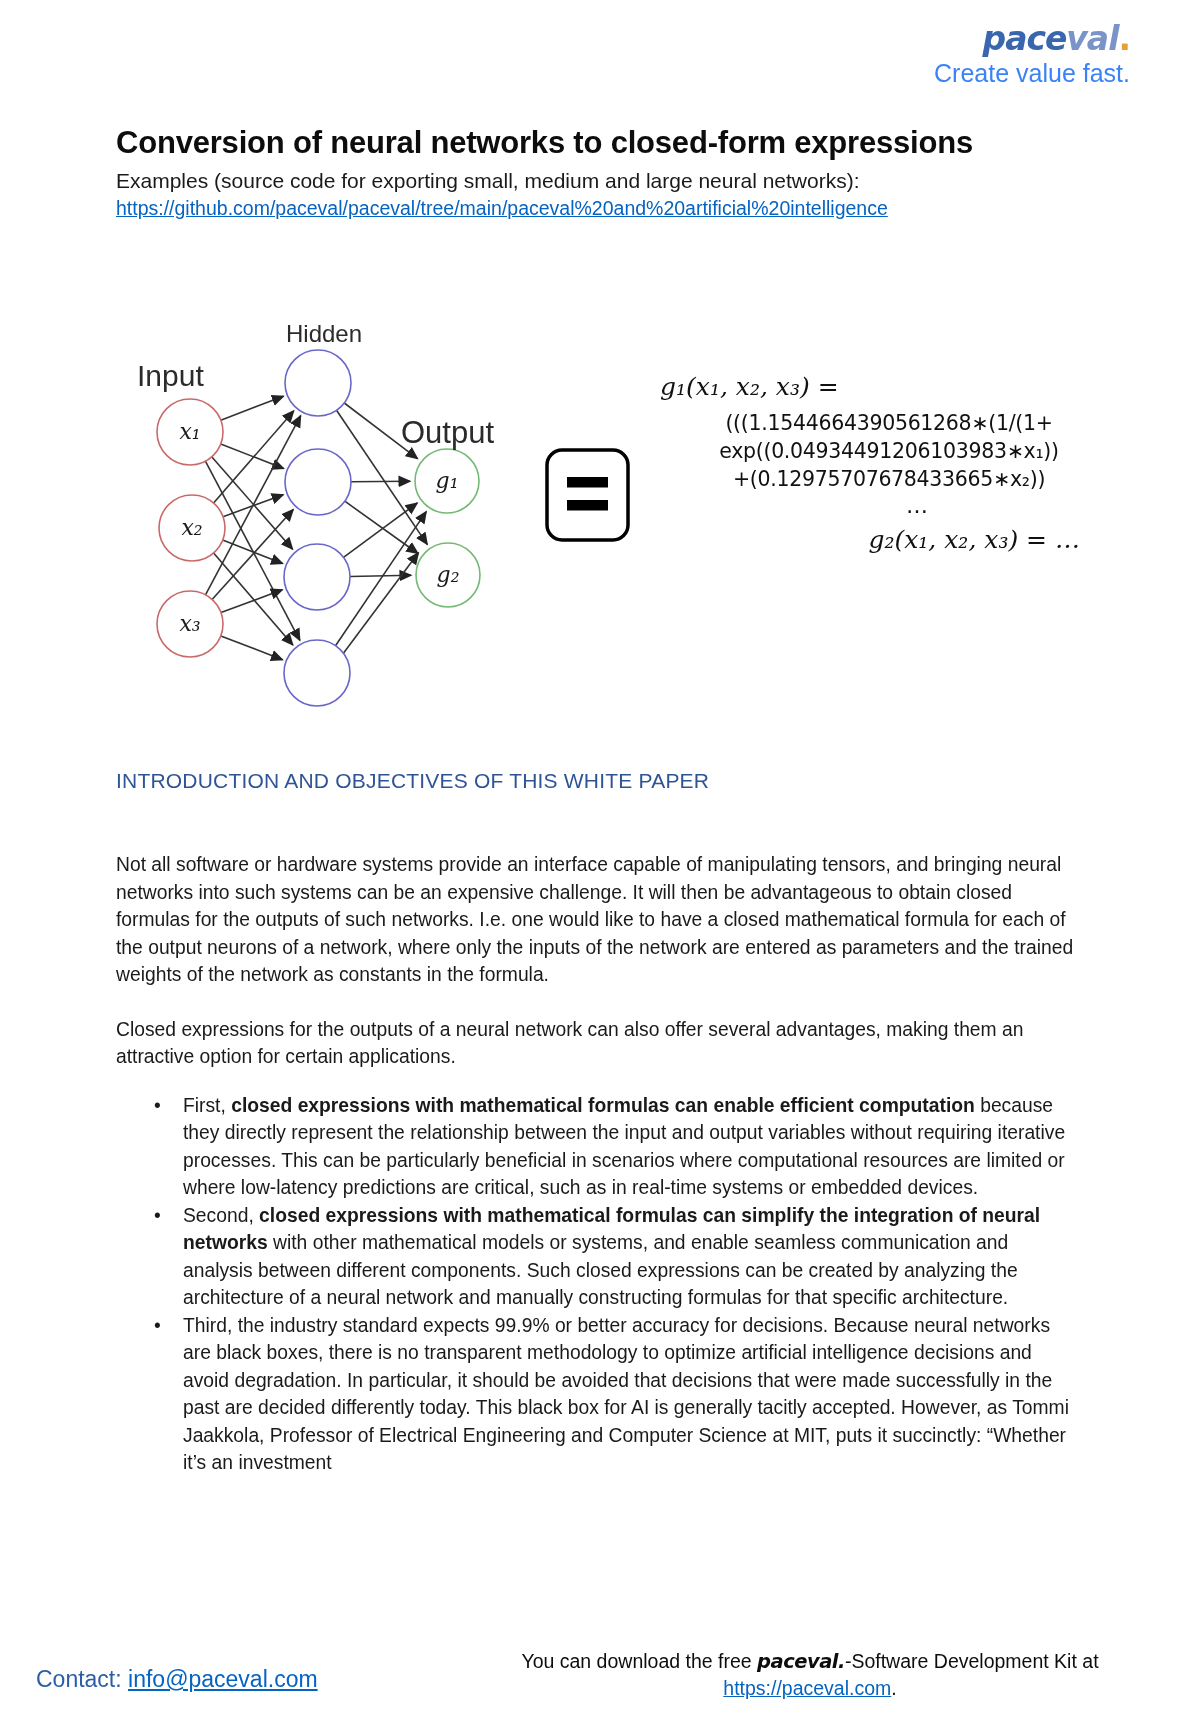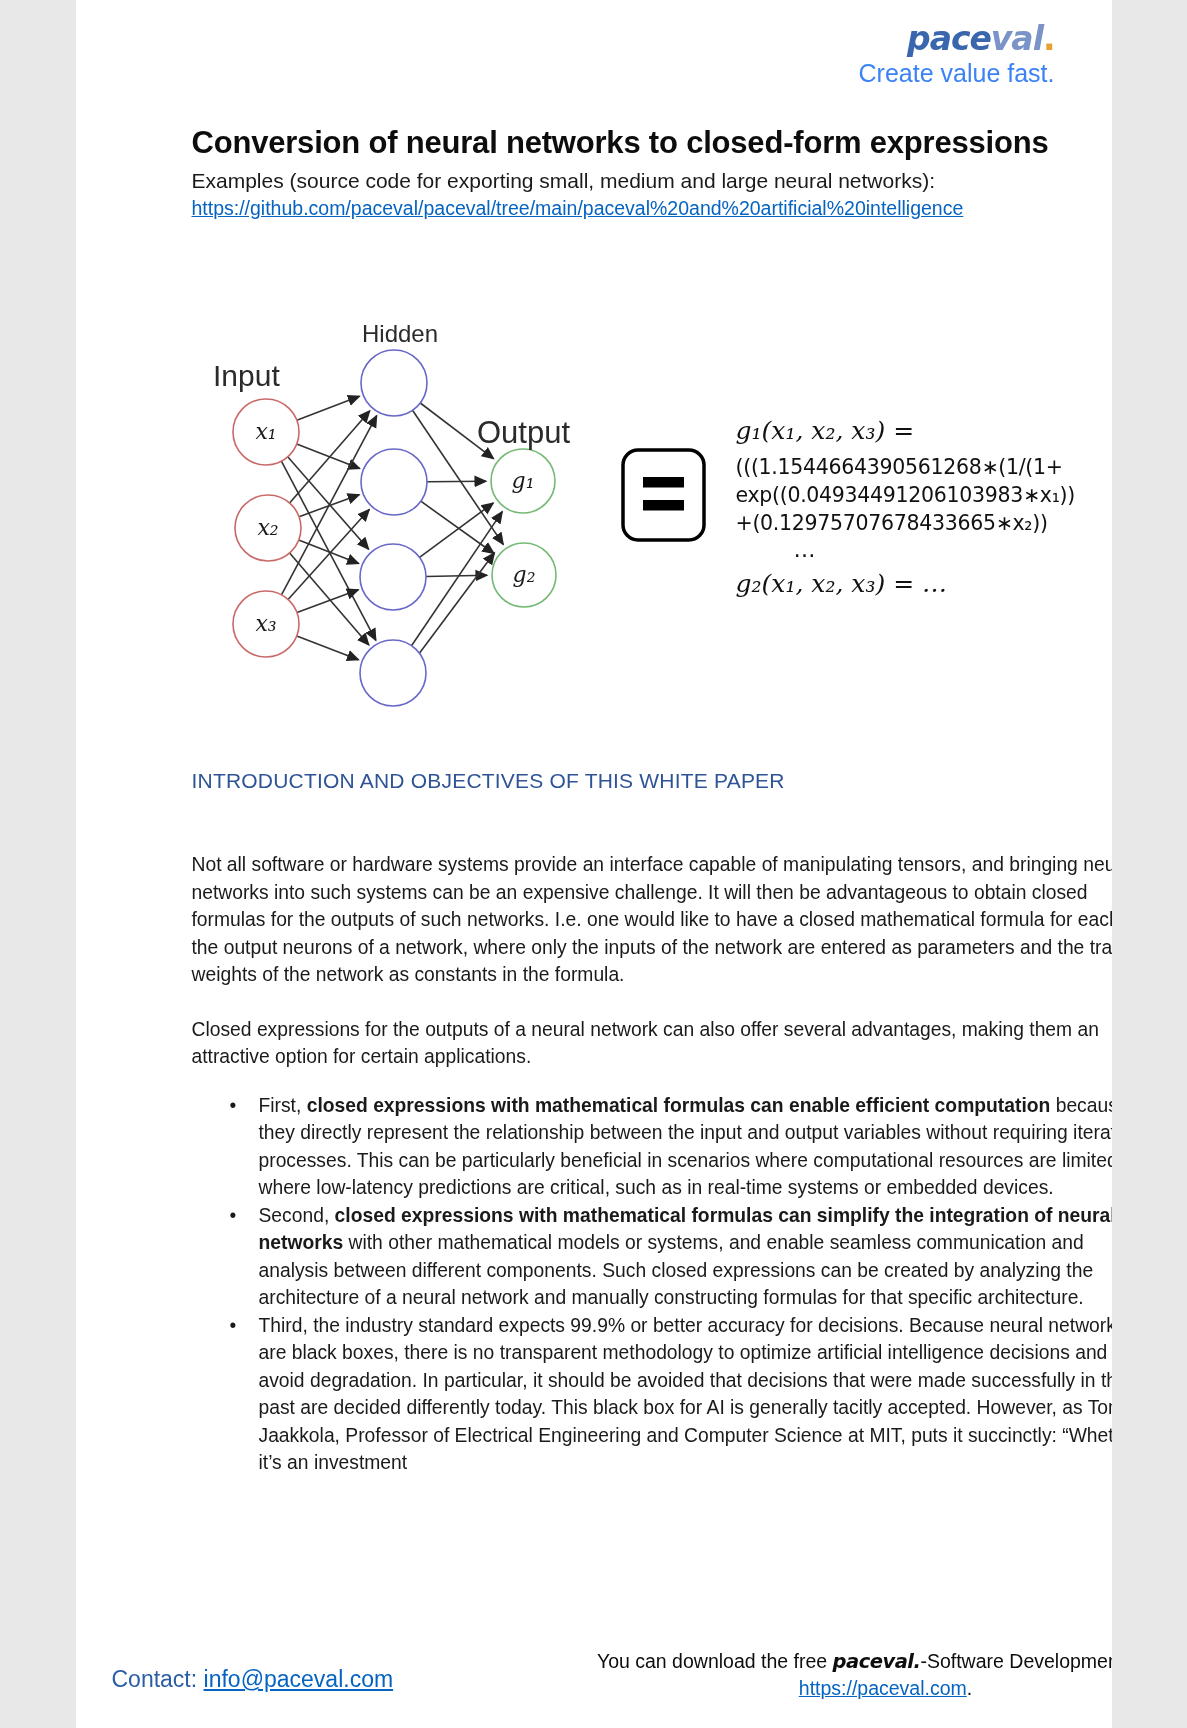--- a/index.html
+++ b/index.html
@@ -1,43 +1,43 @@
 <!DOCTYPE html>
 <html><head>
 <meta charset="utf-8">
 <style>
   * { margin:0; padding:0; box-sizing:border-box; }
   html,body { background:#e8e8e8; }
   .page {
-    position:relative; width:1036px; height:1728px; margin:0 auto;
+    position:relative; width:1187px; height:1728px; margin:0 auto;
     background:#ffffff; overflow:hidden;
     font-family:"Liberation Sans", sans-serif; color:#1a1a1a;
   }
   
   .logo { position:absolute; top:22px; right:57px; text-align:right; }
   .logo .brand { font-family:"DejaVu Sans", sans-serif; font-style:italic; font-size:33px; line-height:34px; letter-spacing:-1px; }
   .logo .brand .b1 { color:#3a66ad; font-weight:bold; }
   .logo .brand .b2 { color:#7a93c8; font-weight:bold; }
   .logo .brand .dot { color:#e8a033; font-weight:bold; font-style:normal; }
   .logo .tagline { color:#3b82f6; font-size:25px; line-height:32px; margin-top:1px; }
   
   .title-block { position:absolute; left:116px; top:126px; width:960px; }
   .title-block h1 { font-size:31px; line-height:34px; color:#0d0d0d; letter-spacing:-0.2px; }
   .title-block .subtitle { font-size:21px; line-height:27px; margin-top:7px; }
   .title-block .gh-link { font-size:19.5px; line-height:28px; color:#0563C1; text-decoration:underline; word-break:break-all; display:inline-block; }
   
   .nn-svg { position:absolute; left:110px; top:285px; }
   .nn-svg text.layer-label { fill:#2b2b2b; font-family:"Liberation Sans", sans-serif; }
   .nn-svg text.node-label { fill:#1a1a1a; font-family:"DejaVu Serif", serif; font-style:italic; font-size:22px; }
-  .formula { position:absolute; left:660px; top:416px; width:420px; color:#111; }
+  .formula { position:absolute; left:660px; top:372px; width:420px; color:#111; }
   .formula .fhead { font-family:"DejaVu Serif", serif; font-style:italic; font-size:25px; line-height:30px; }
-  .formula .flines { margin-top:7px; }
+  .formula .flines { margin-left:38px; margin-top:7px;text-align:center; }
   .formula .fline { font-family:"DejaVu Sans", sans-serif; font-size:20.5px; line-height:28px; letter-spacing:-0.3px; }
   .formula .fdots { font-family:"DejaVu Sans", sans-serif; font-size:22px; line-height:26px; margin-left:58px; letter-spacing:2px; }
-  .formula .fg2 { margin-top:6px; }
+  .formula .fg2 { margin-top:6px;text-align:right; }
   
   .content { position:absolute; left:116px; top:768px; width:958px; }
   .section-heading { color:#2F5496; font-size:21px; line-height:26px; font-weight:normal; letter-spacing:0.2px; margin-bottom:57px; }
   .content p { font-size:19.3px; line-height:27.5px; margin-bottom:27px; }
   .content ul { list-style:none; padding-left:36px; margin-top:-6px; }
   .content li { position:relative; padding-left:31px; font-size:19.3px; line-height:27.5px; }
   .content li::before { content:"•"; position:absolute; left:2px; top:0; font-size:19.3px; }
   .b { font-weight:bold; }
   
   .footer-contact { position:absolute; left:36px; top:1666px; font-size:23px; }

